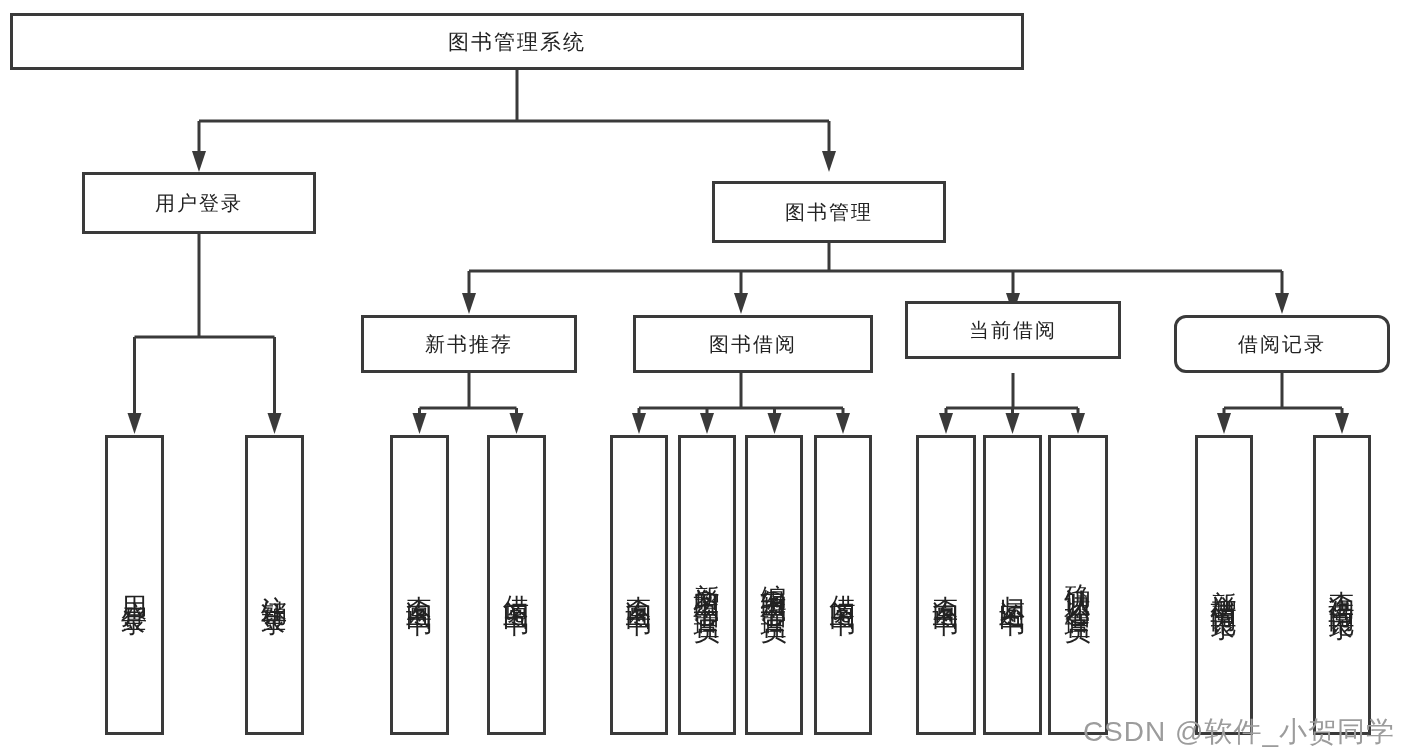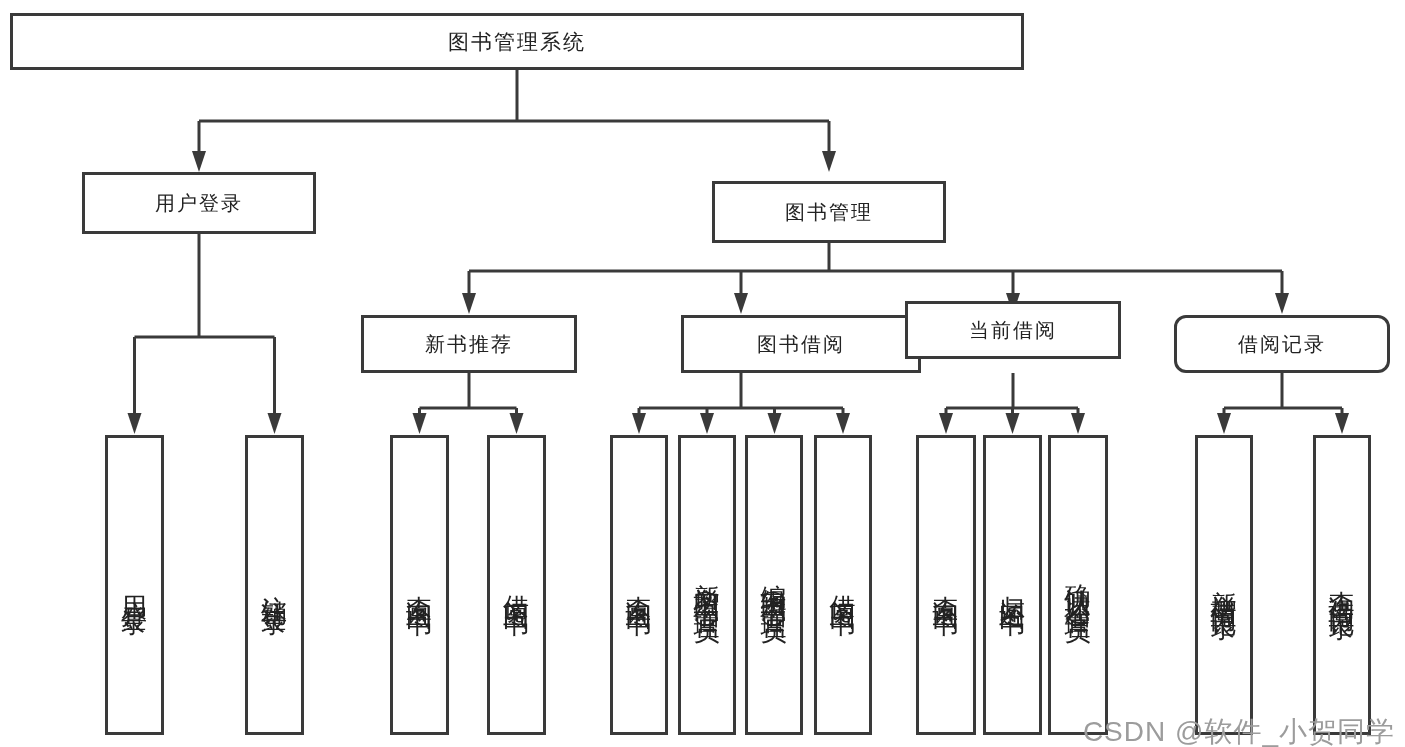--- a/index.html
+++ b/index.html
@@ -86,21 +86,21 @@
   <div class="node node-h" style="left:82px;top:172px;width:234px;height:62px;">
     <span>用户登录</span>
   </div>
   <div class="node node-h" style="left:712px;top:172px;width:234px;height:62px;margin-top:9px;">
     <span>图书管理</span>
   </div>
 
   <div class="node node-h" style="left:361px;top:315px;width:216px;height:58px;align-items:center;">
     <span>新书推荐</span>
   </div>
-  <div class="node node-h" style="left:633px;top:315px;width:240px;height:58px;margin-left:48px;">
+  <div class="node node-h" style="left:633px;top:315px;width:240px;height:58px;">
     <span>图书借阅</span>
   </div>
   <div class="node node-h" style="left:905px;top:301px;width:216px;height:58px;">
     <span>当前借阅</span>
   </div>
   <div class="node node-h" style="left:1174px;top:315px;width:216px;height:58px;border-radius:12px;">
     <span>借阅记录</span>
   </div>
 
   <div class="node node-v" style="left:105px;top:435px;width:59px;height:300px;">

